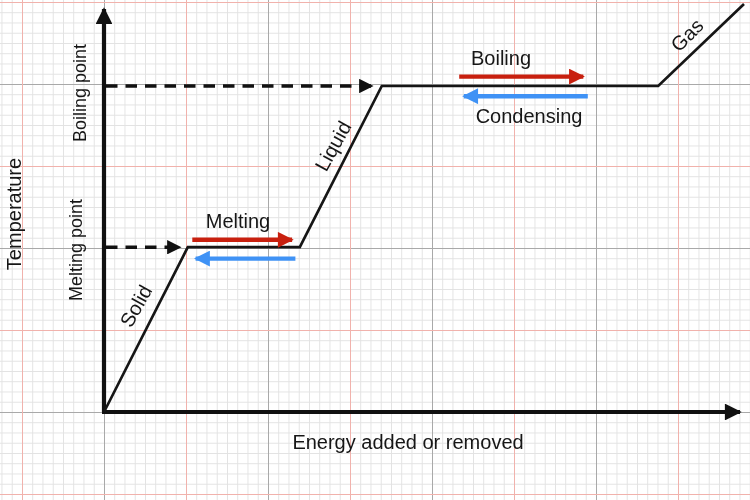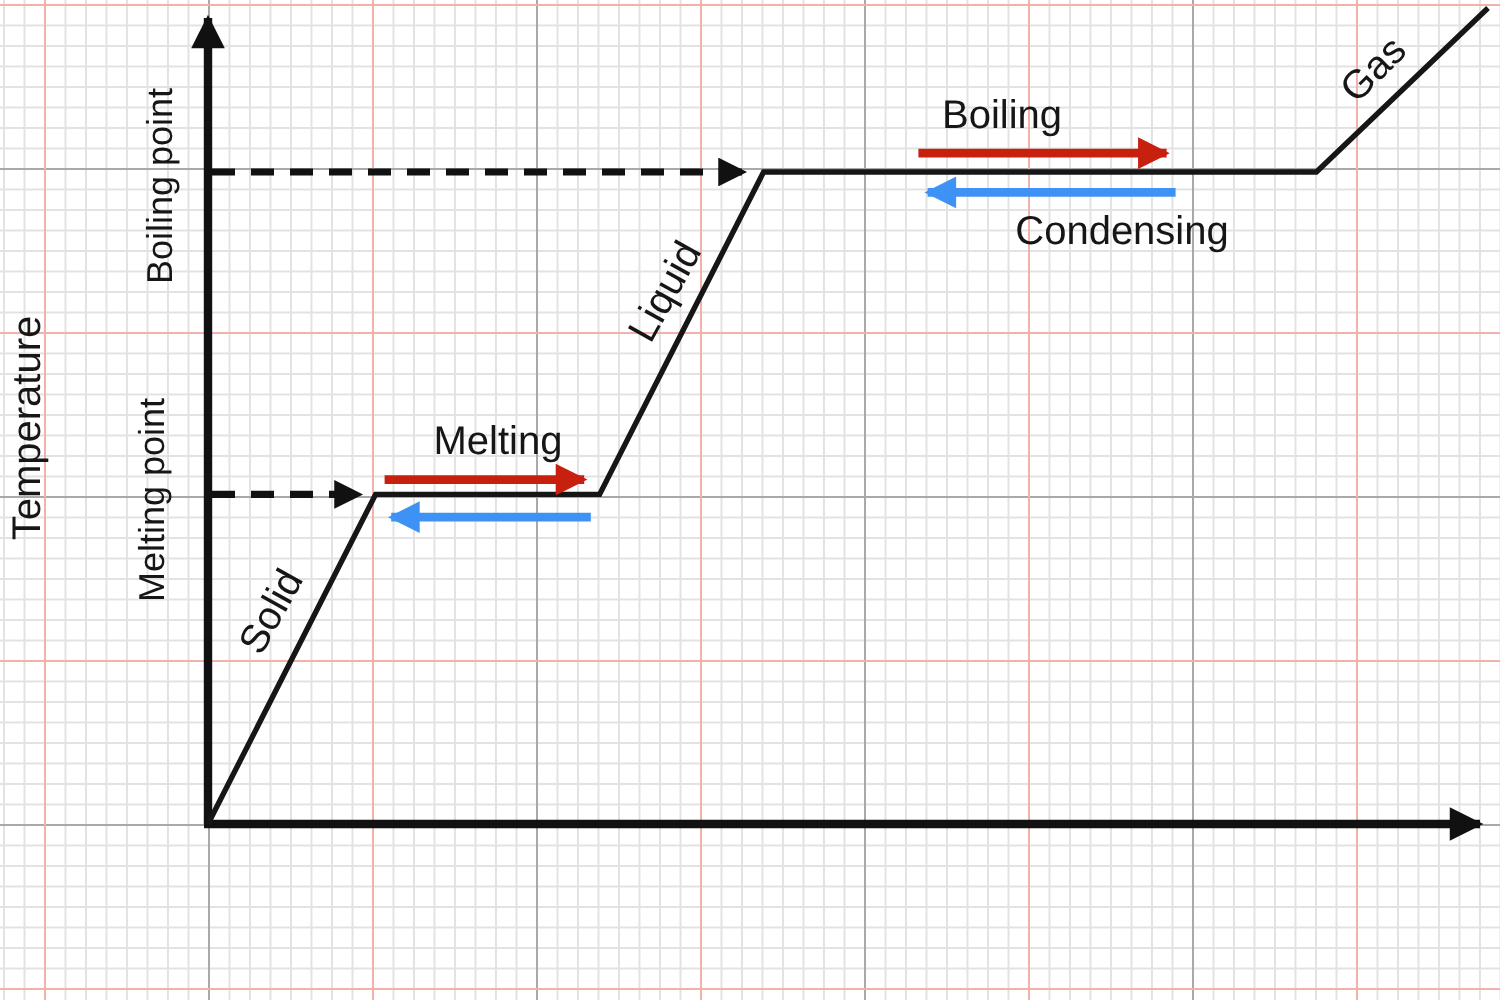--- a/index.html
+++ b/index.html
@@ -85,25 +85,26 @@
 
     <g>
         <line x1="192.3" x2="292.1" y1="239.8" y2="239.8" stroke="#c8200f" stroke-width="4.4" marker-end="url(#ah-heat)"></line>
         <line x1="295.4" x2="195.6" y1="258.6" y2="258.6" stroke="#3f92f5" stroke-width="4.4" marker-end="url(#ah-cool)"></line>
         <line x1="459.2" x2="583.3" y1="76.6" y2="76.6" stroke="#c8200f" stroke-width="4.4" marker-end="url(#ah-heat)"></line>
         <line x1="587.8" x2="463.8" y1="96.2" y2="96.2" stroke="#3f92f5" stroke-width="4.4" marker-end="url(#ah-cool)"></line>
       </g>
   </svg>
 
   <div class="lbl r90" style="left:14px;top:214px;">Temperature</div>
+  <div class="lbl" style="left:408px;top:442px;">Energy added or removed</div>
 
   <div class="lbl small r90" style="left:80px;top:93px;">Boiling point</div>
   <div class="lbl small r90" style="left:76px;top:250px;">Melting point</div>
 
   <div class="lbl r61" style="left:136px;top:306px;">Solid</div>
   <div class="lbl r61" style="left:333px;top:146px;">Liquid</div>
   <div class="lbl r45" style="left:687px;top:35px;">Gas</div>
 
-  <div class="lbl" style="left:238px;top:221px;margin-left:11px;">Melting</div>
+  <div class="lbl" style="left:238px;top:221px;">Melting</div>
   <div class="lbl" style="left:501px;top:58px;">Boiling</div>
-  <div class="lbl" style="left:529px;top:116px;margin-left:32px;">Condensing</div>
+  <div class="lbl" style="left:529px;top:116px;">Condensing</div>
 
 </div>
 
 </body></html>

